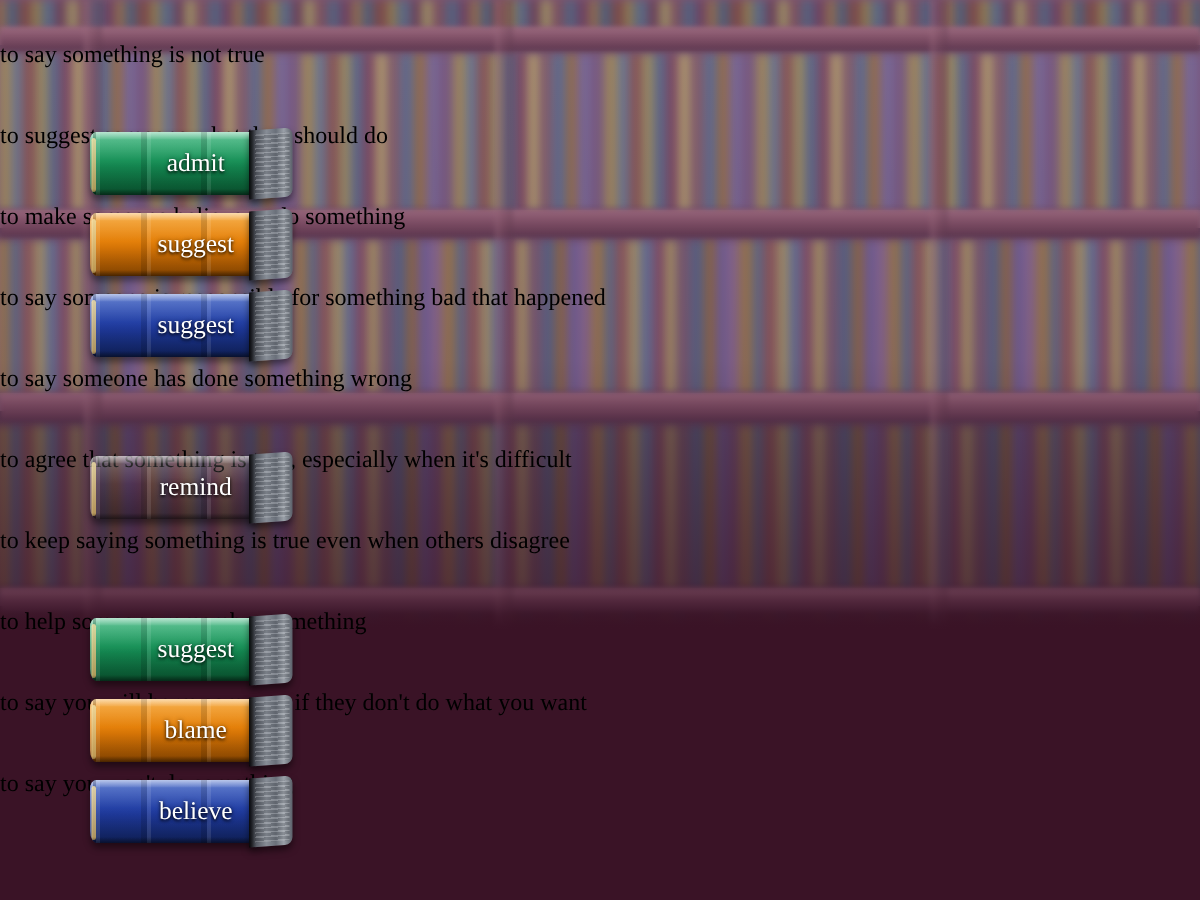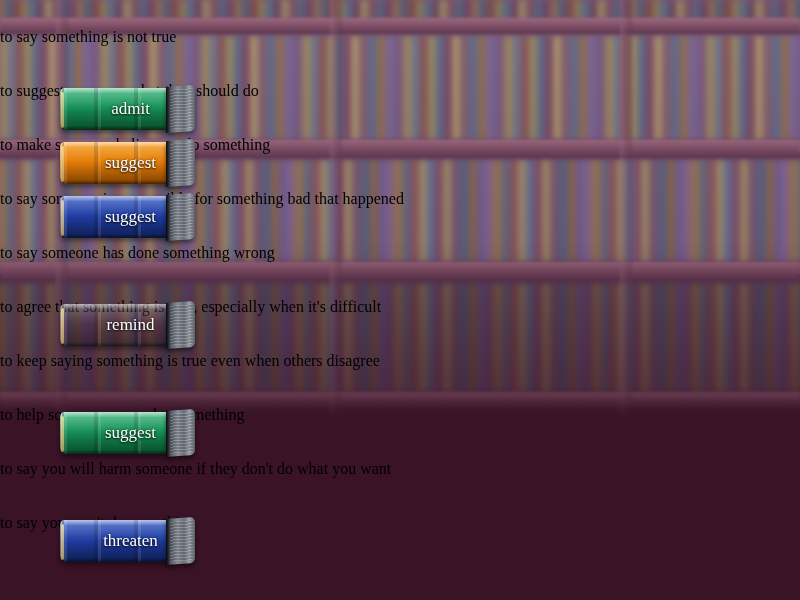--- a/index.html
+++ b/index.html
@@ -309,31 +309,39 @@
         <div class="gold"></div>
       </div>
       <div class="pages"></div>
       <div class="word">suggest</div>
     </div>
     <div class="drop"></div>
     <div class="def" style="top:12px;">to help someone remember something</div>
   </div>
 
   <div class="row" style="top:460px;">
+    <div class="book c-orange">
+      <div class="spine">
+        <div class="bands"></div>
+        <div class="gold"></div>
+      </div>
+      <div class="pages"></div>
+      <div class="word">blame</div>
+    </div>
     <div class="drop"></div>
     <div class="def" style="top:2px;">to say you will harm someone
 if they don't do what you want</div>
   </div>
 
   <div class="row" style="top:514px;">
     <div class="book c-navy">
       <div class="spine">
         <div class="bands"></div>
         <div class="gold"></div>
       </div>
       <div class="pages"></div>
-      <div class="word">threaten</div>
+      <div class="word">believe</div>
     </div>
     <div class="drop"></div>
     <div class="def" style="top:12px;">to say you won't do something</div>
   </div>
 
 </div>
 
 </body></html>

